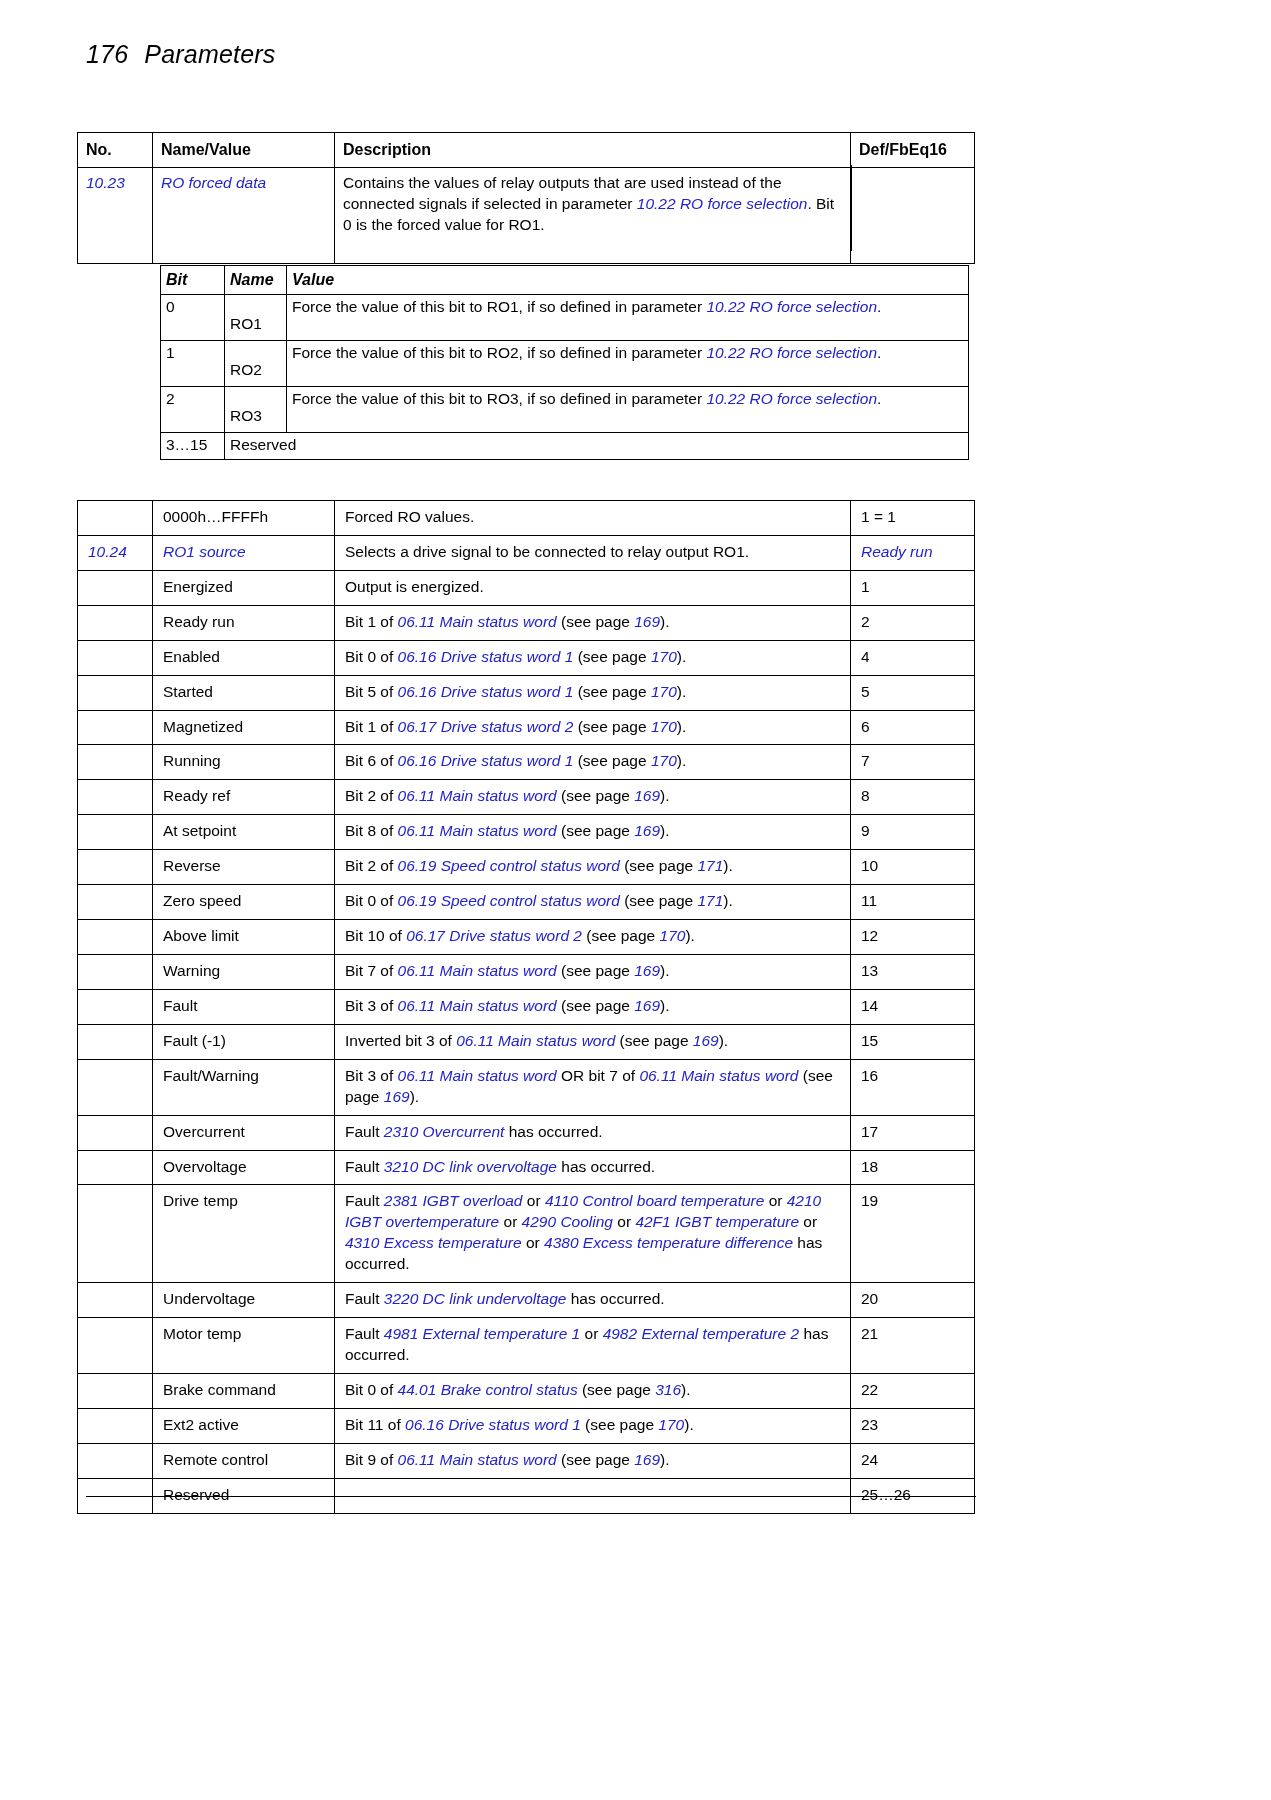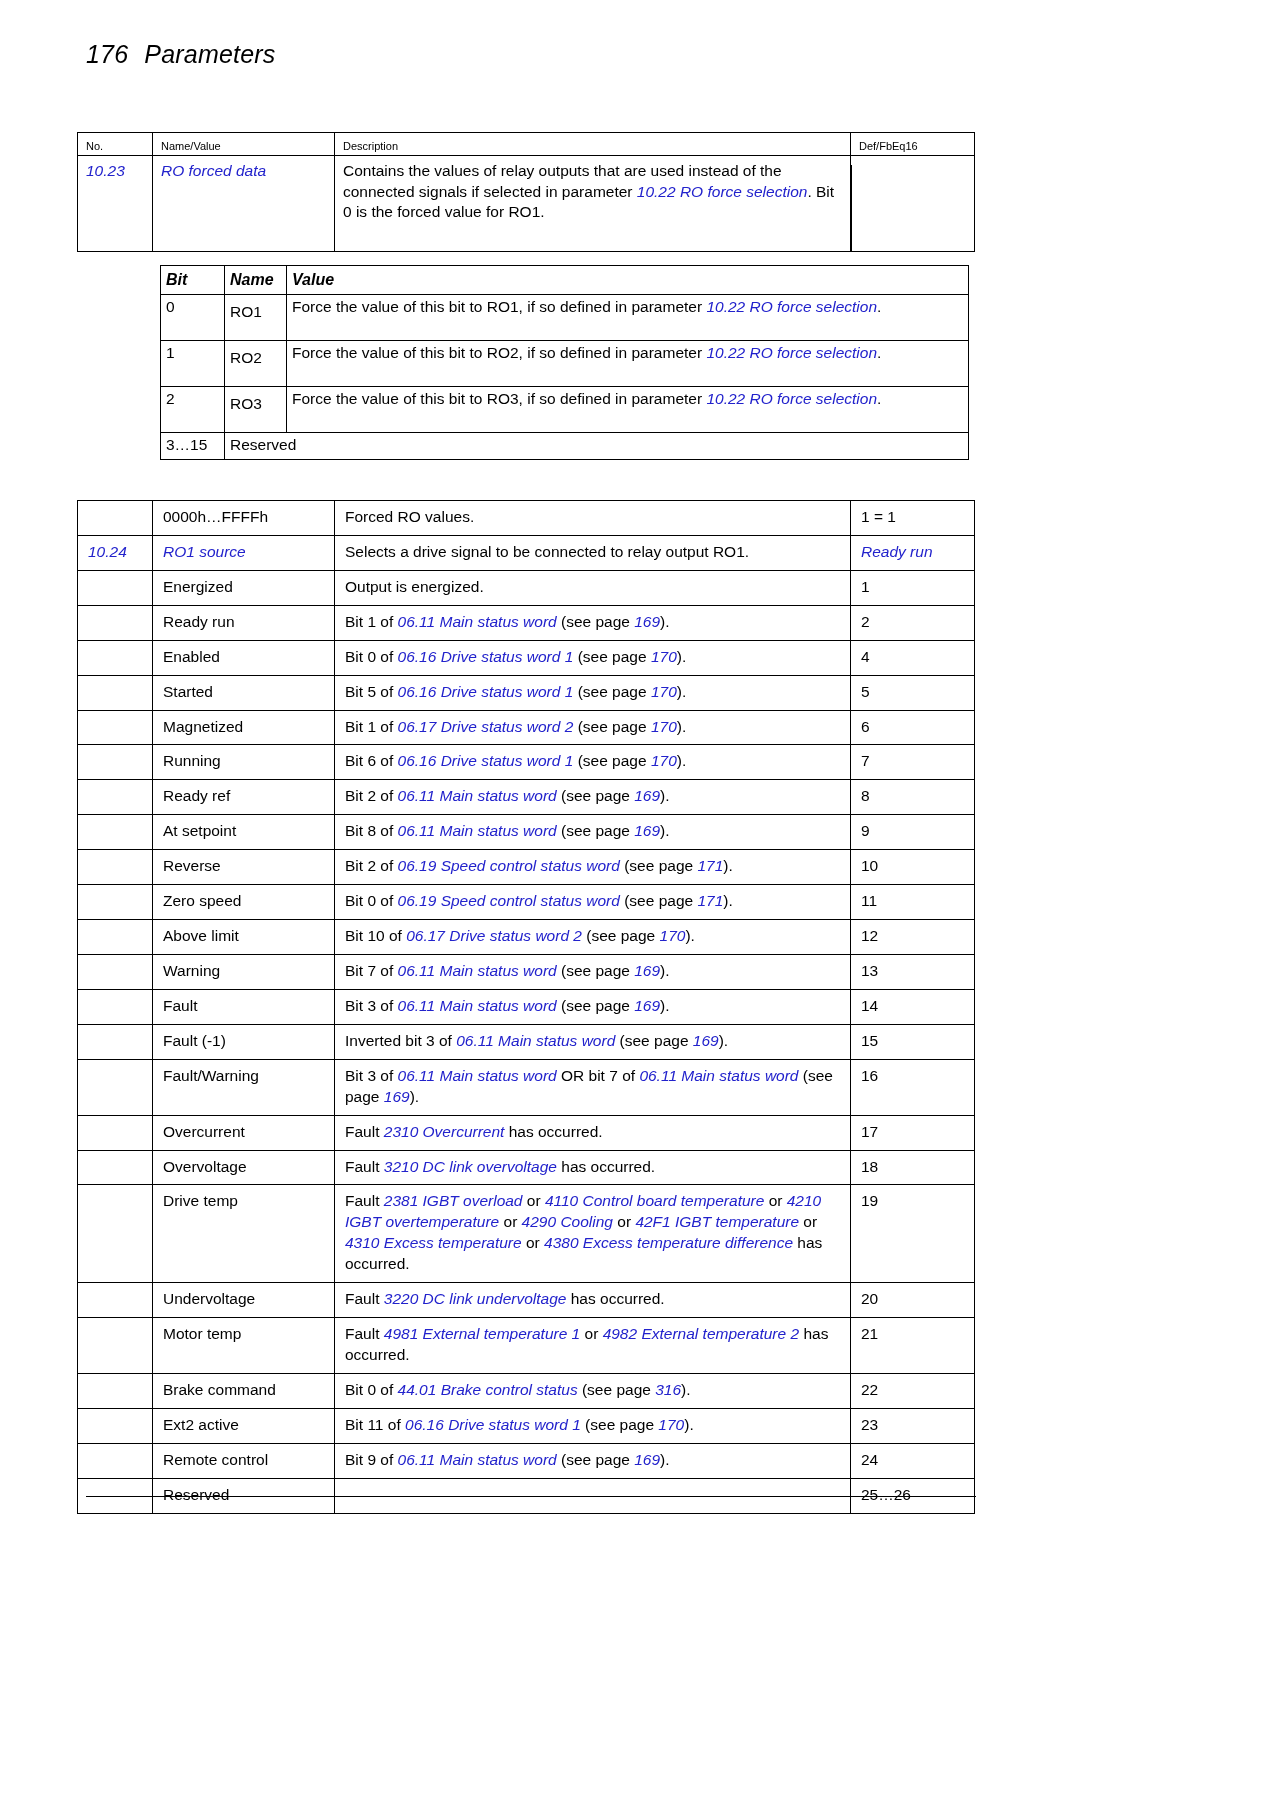--- a/index.html
+++ b/index.html
@@ -46,24 +46,24 @@
   }
   .param-table td, .param-table th {
     border: 1.5px solid #000;
     vertical-align: top;
     padding: 5px 8px 6px 8px;
     line-height: 1.34;
     font-weight: normal;
     text-align: left;
   }
   .param-table th {
-    font-weight: normal;
-    font-size: 11px;
+    font-weight: bold;
+    font-size: 16px;
     padding-top: 6px;
-    padding-bottom: 1px;
+    padding-bottom: 7px;
   }
   col.c-no    { width: 75px; }
   col.c-name  { width: 182px; }
   col.c-desc  { width: 516px; }
   col.c-def   { width: 124px; }
 
   .cell-no    { padding-left: 9px; }
   .cell-name  { padding-left: 9px; }
   .cell-desc  { padding-left: 10px; }
   .cell-def   { padding-left: 10px; }
@@ -103,21 +103,21 @@
     vertical-align: top;
     padding: 2px 4px 3px 5px;
     line-height: 1.32;
     text-align: left;
     font-weight: normal;
   }
   .bit-table th { font-weight: bold; font-size: 16px; padding-top: 3px; padding-bottom: 4px; font-style: italic;}
   col.b-bit  { width: 64px; }
   col.b-name { width: 62px; }
   col.b-val  { width: 682px; }
-  .bit-table td.bname { vertical-align: bottom; padding-bottom: 18px; }
+  .bit-table td.bname { vertical-align: bottom; padding-bottom: 6px; }
   .bit-table td.bbit  { vertical-align: top; }
   .bit-table td.bval  { vertical-align: top; }
   .bit-row-cell { height: 46px; }
 
   
   .def-stub {
     position: absolute;
     left: 851px;
     top: 165px;
     width: 0;

